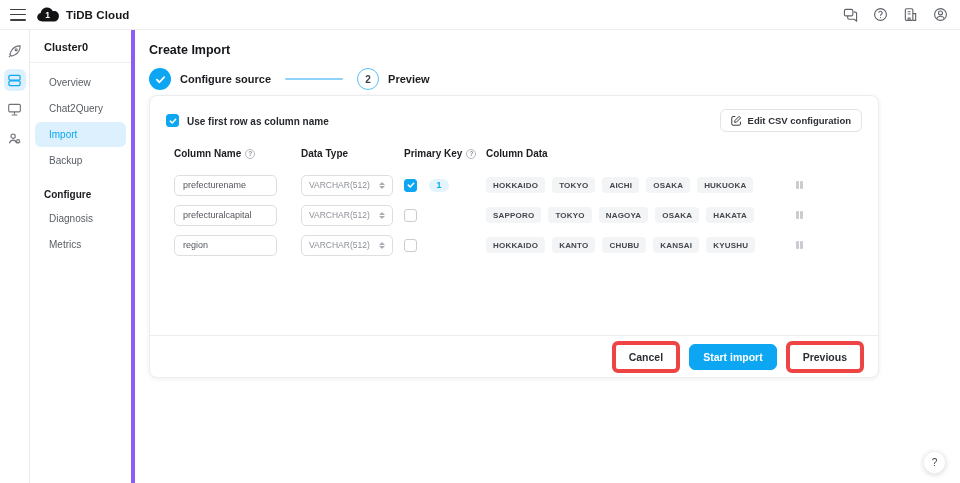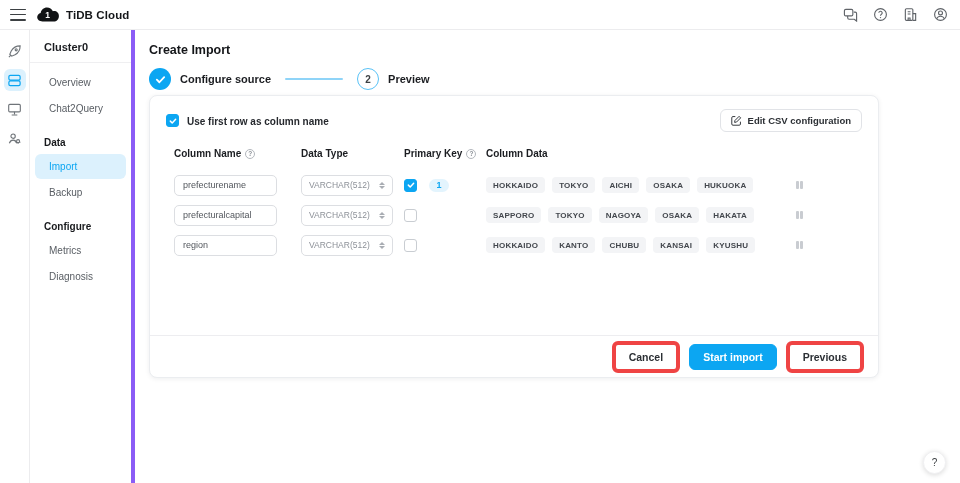--- a/index.html
+++ b/index.html
@@ -199,26 +199,25 @@
       <path d="M11.8 12.4 v1.2 M10.4 11.6 l-1 .6 M13.2 11.6 l1 .6"></path>
     </svg>
   </div>
 </div>
 
 <aside class="sidebar">
   <div class="sidebar-header">Cluster0</div>
   <nav class="sidebar-nav">
     <div class="side-item">Overview</div>
     <div class="side-item">Chat2Query</div>
-    <div class="side-section">Data</div>
     <div class="side-item active">Import</div>
     <div class="side-item">Backup</div>
     <div class="side-section">Configure</div>
+    <div class="side-item">Diagnosis</div>
     <div class="side-item">Metrics</div>
-    <div class="side-item">Diagnosis</div>
   </nav>
 </aside>
 
 <main class="main">
   <h1 class="page-title">Create Import</h1>
 
   <div class="stepper">
     <div class="step-circle done">
       <svg viewBox="0 0 12 12" fill="none" stroke="#ffffff" stroke-width="2" stroke-linecap="round" stroke-linejoin="round">
         <path d="M2 6.2 L4.8 9 L10 3.4"></path>

